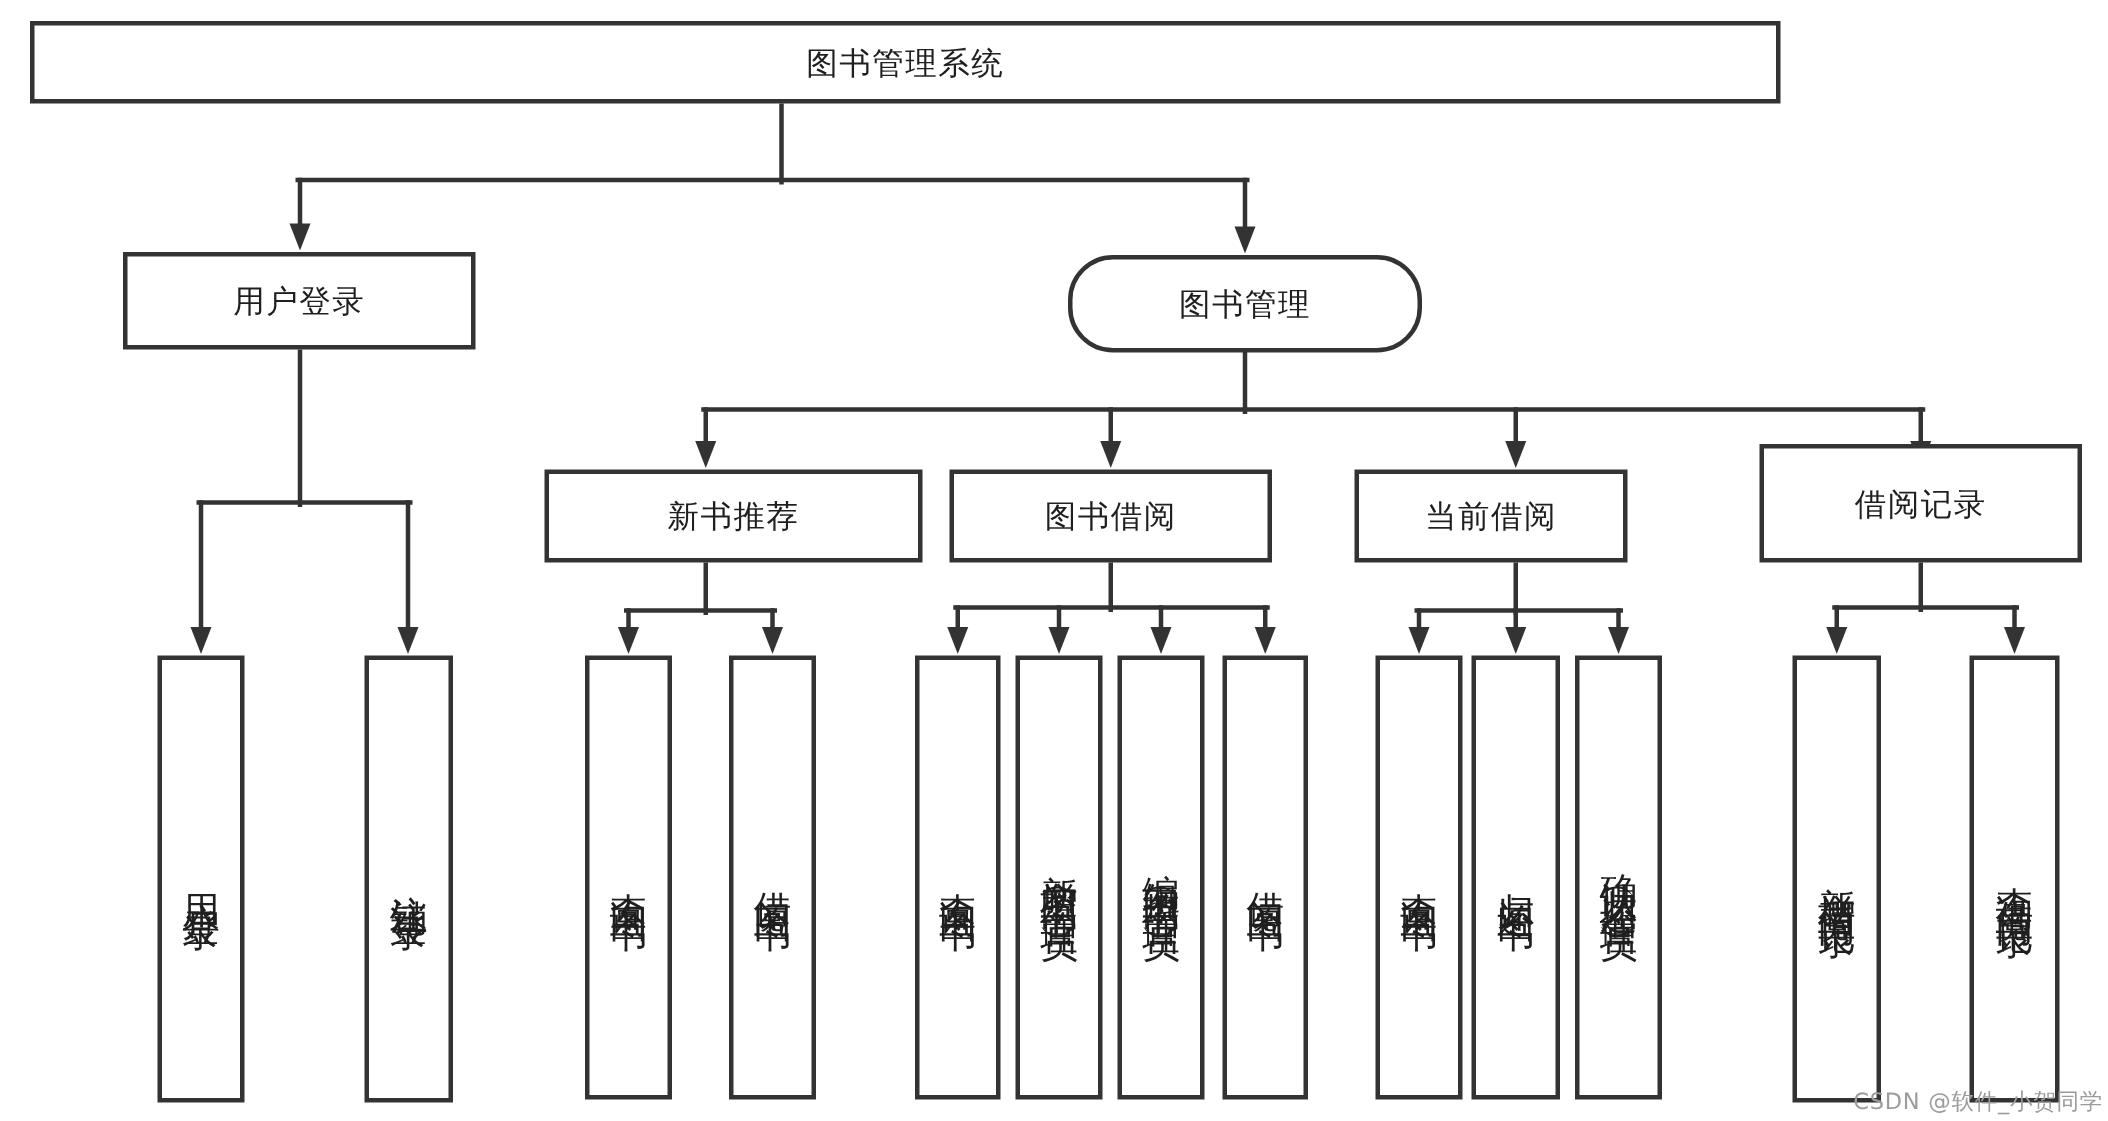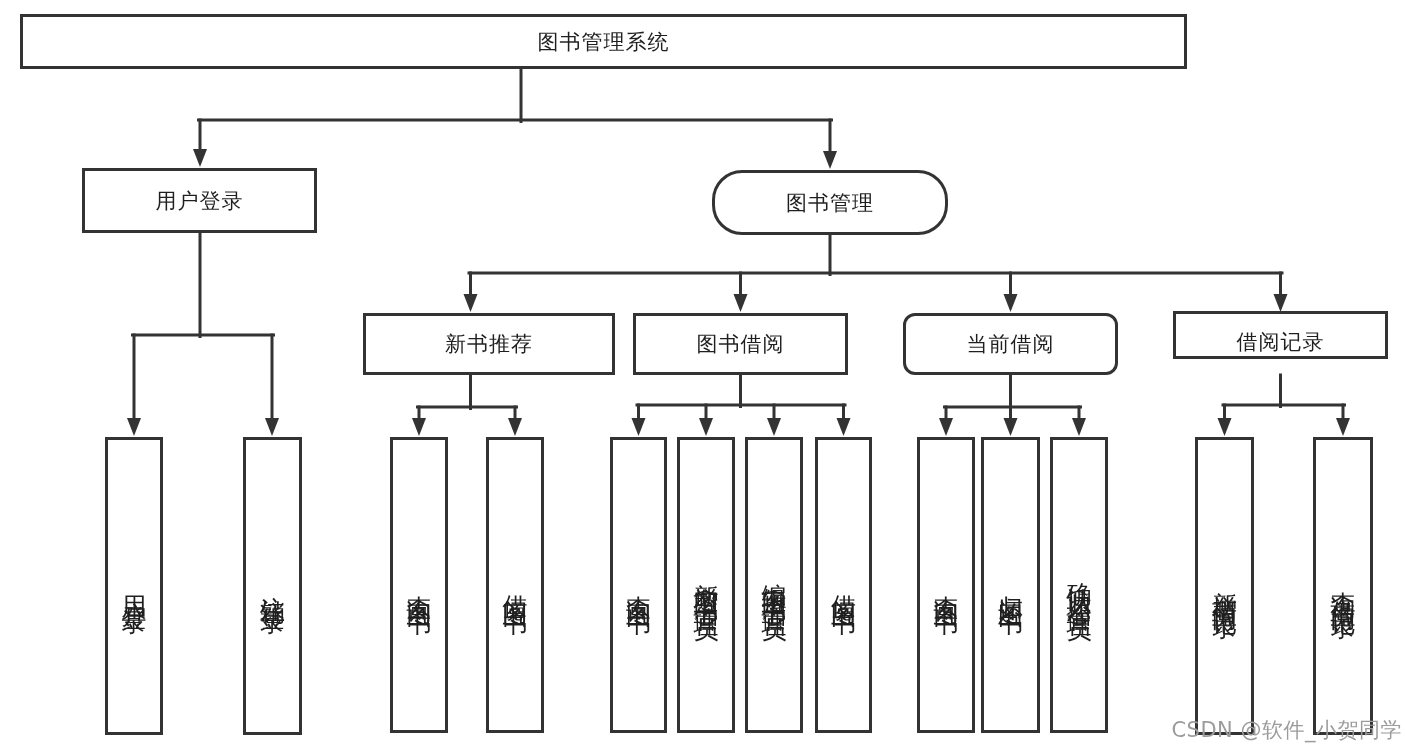--- a/index.html
+++ b/index.html
@@ -50,21 +50,21 @@
     text-orientation: mixed;
     font-size: 25px;
     line-height: 1;
     letter-spacing: 5px;
     white-space: nowrap;
   }
   .watermark {
     position: absolute;
     right: 3px;
     bottom: 3px;
-    font-size: 21px;
+    font-size: 15px;
     letter-spacing: 0.5px;
     color: var(--watermark-color);
     white-space: nowrap;
     z-index: 5;
   }
 </style>
 </head>
 <body>
 
 <div class="stage">
@@ -148,24 +148,24 @@
   <div class="box" style="left:712px; top:170px; width:236px; height:65px;border-radius:30px;">
     <span class="h-label">图书管理</span>
   </div>
 
   <div class="box" style="left:363px; top:313px; width:252px; height:62px;">
     <span class="h-label">新书推荐</span>
   </div>
   <div class="box" style="left:633px; top:313px; width:215px; height:62px;">
     <span class="h-label">图书借阅</span>
   </div>
-  <div class="box" style="left:903px; top:313px; width:215px; height:62px;border-radius:12px;">
+  <div class="box" style="left:903px; top:313px; width:182px; height:62px;">
     <span class="h-label">当前借阅</span>
   </div>
-  <div class="box" style="left:1173px; top:311px; width:215px; height:48px;align-items:flex-end;">
+  <div class="box" style="left:1173px; top:296px; width:215px; height:79px;">
     <span class="h-label">借阅记录</span>
   </div>
 
   <div class="box leaf" style="left:105px; top:437px; width:58px; height:298px;">
     <span class="v-label">用户登录</span>
   </div>
   <div class="box leaf" style="left:243px; top:437px; width:59px; height:298px;">
     <span class="v-label">注销登录</span>
   </div>
 

